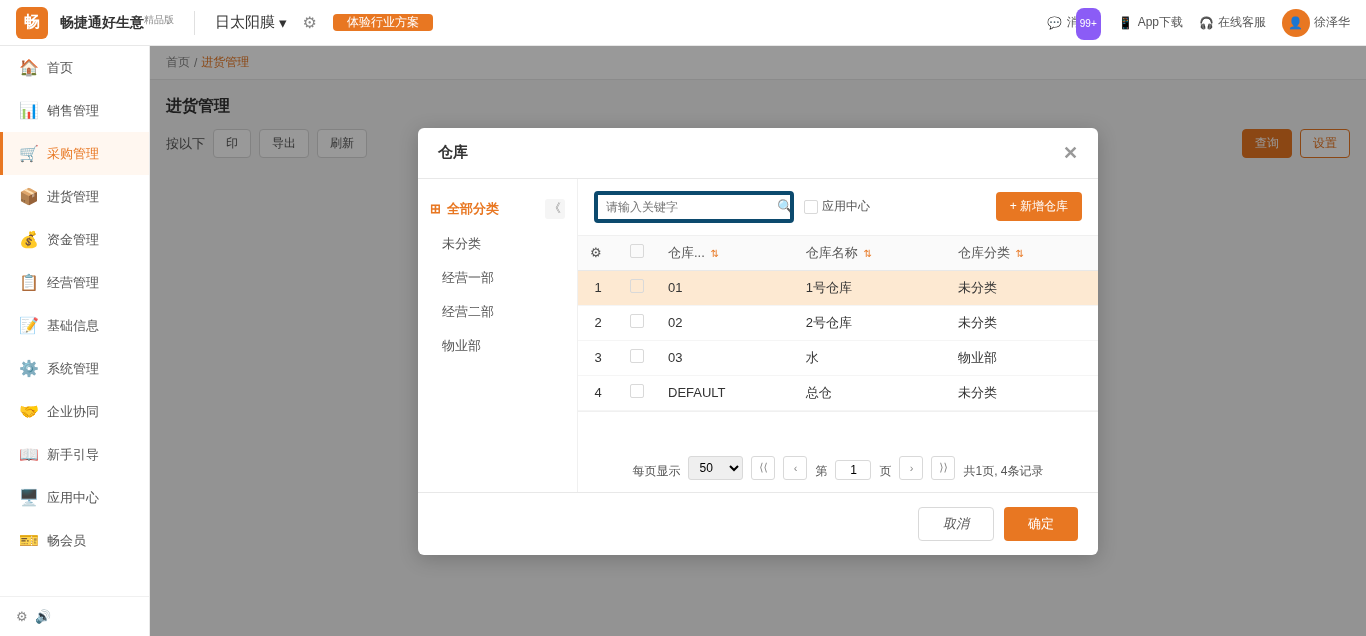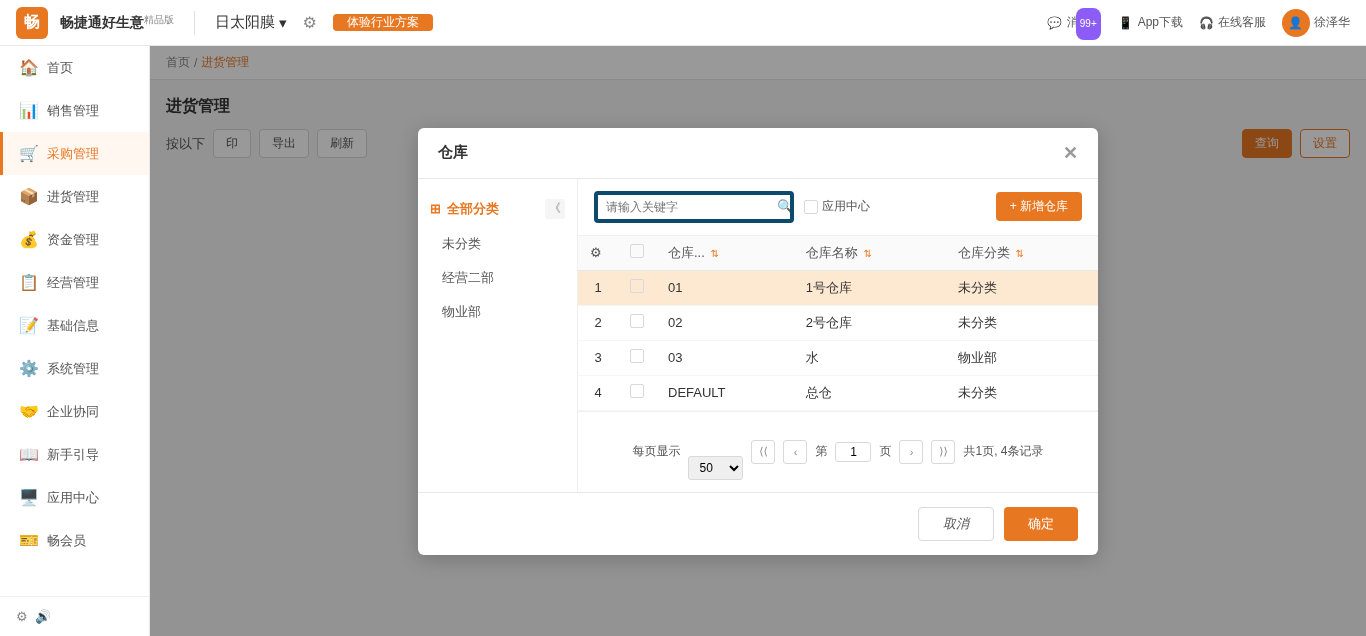--- a/index.html
+++ b/index.html
@@ -152,21 +152,21 @@
     .data-table tr.highlighted td { background: #fde9d2; }
     .th-gear { text-align: center; width: 40px; }
     .th-check { width: 36px; text-align: center; }
     .sort-icon { color: #e87722; font-size: 10px; margin-left: 2px; }
     .row-num { text-align: center; color: #888; }
     .row-check { text-align: center; }
     .table-container { flex: 1; overflow-y: auto; }
 
     
     .pagination {
-      display: flex; align-items: center; justify-content: center;
+      display: flex; align-items: flex-end; justify-content: center;
       padding: 12px 16px; gap: 8px; border-top: 1px solid #f0f0f0; font-size: 12px; color: #555;
     }
     .page-size-select {
       border: 1px solid #d9d9d9; padding: 3px 6px; border-radius: 3px; font-size: 12px; cursor: pointer; margin-top: 32px;
     }
     .page-nav-btn {
       width: 24px; height: 24px; border: 1px solid #d9d9d9; background: #fff;
       border-radius: 3px; cursor: pointer; display: flex; align-items: center; justify-content: center;
       color: #888; font-size: 11px;
     }
@@ -314,20 +314,21 @@
 
         <div class="modal-body">
 
           <div class="category-panel">
             <div class="category-header">
               <span>⊞</span>
               <span>全部分类</span>
               <button class="collapse-btn">《</button>
             </div>
             <div class="category-item">未分类</div>
+            <div class="category-item">经营一部</div>
             <div class="category-item">经营二部</div>
             <div class="category-item">物业部</div>
           </div>
 
           <div class="table-panel">
 
             <div class="table-toolbar">
               <div class="search-box">
                 <input class="search-input" type="text" placeholder="请输入关键字" style="">
                 <button class="search-btn">🔍</button>

